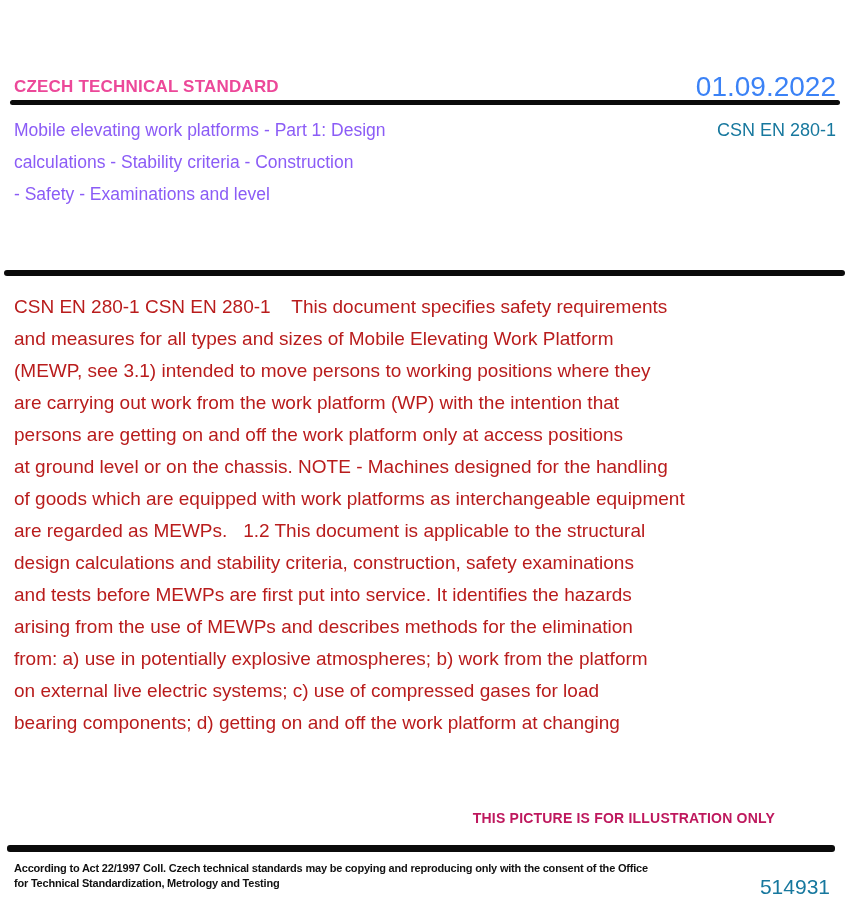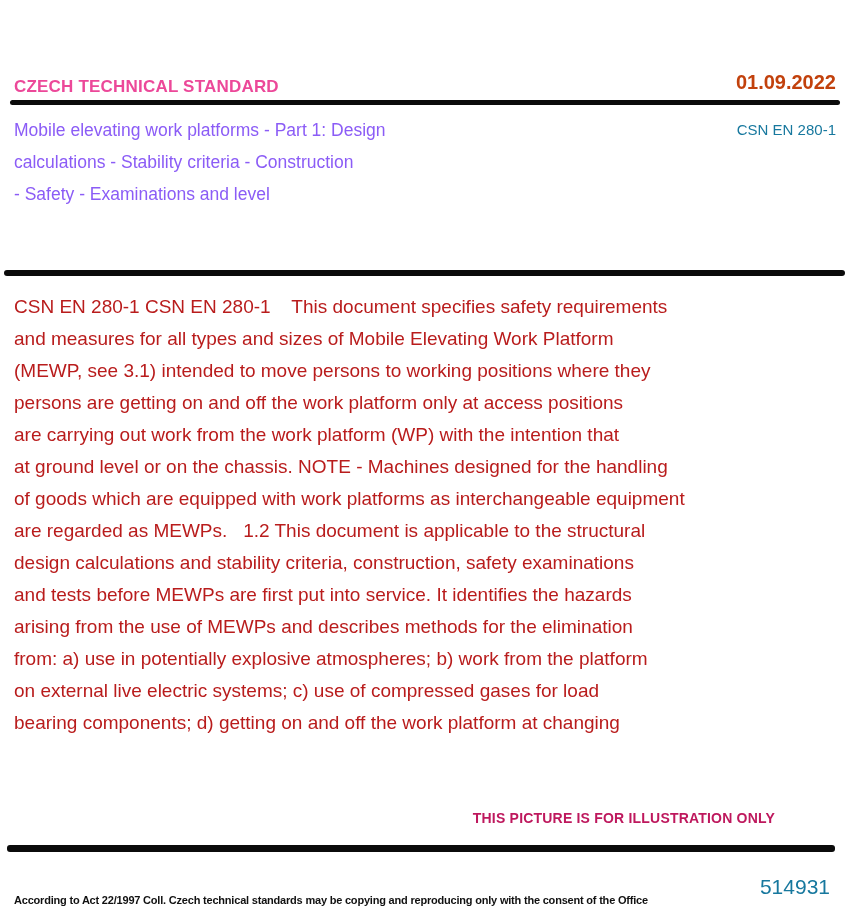--- a/index.html
+++ b/index.html
@@ -24,24 +24,23 @@
     font-size: 17px;
     font-weight: 700;
     color: #ec4899;
     letter-spacing: 0.2px;
     white-space: pre;
   }
   .header-date {
     position: absolute;
     right: 29px;
     top: 71px;
-    font-size: 20px;
-    color: #c2410c;
+    font-size: 28px;
+    color: #3b82f6;
     white-space: pre;
-    font-weight: bold;
   }
   .rule {
     position: absolute;
     background: #0b0b0b;
     border-radius: 3px;
   }
   .rule-header {
     left: 10px;
     top: 100px;
     width: 830px;
@@ -58,21 +57,21 @@
     line-height: 32px;
     color: #8b5cf6;
   }
   .title-left div { white-space: pre; }
   .title-right {
     position: absolute;
     right: 29px;
     top: 114px;
     width: 260px;
     text-align: right;
-    font-size: 15px;
+    font-size: 18px;
     line-height: 32px;
     color: #17789E;
   }
 
   .rule-content {
     left: 4px;
     top: 270px;
     width: 841px;
     height: 6px;
   }
@@ -113,21 +112,21 @@
     position: absolute;
     left: 14px;
     top: 861px;
     width: 600px;
     font-size: 11px;
     font-weight: 700;
     color: #111111;
     letter-spacing: -0.2px;
     line-height: 15px;
   }
-  .footer-notice div { white-space: pre; margin-top: 32px; }
+  .footer-notice div { white-space: pre; }
   .footer-number {
     position: absolute;
     right: 35px;
     top: 857px;
     font-size: 21px;
     color: #17789E;
     white-space: pre;
     margin-top: 18px;
   }
 </style>
@@ -148,22 +147,22 @@
   <div class="title-right">
     <div>CSN EN 280-1</div>
   </div>
 
   <div class="rule rule-content"></div>
 
   <div class="body-text">
       <div>CSN EN 280-1 CSN EN 280-1    This document specifies safety requirements</div>
       <div>and measures for all types and sizes of Mobile Elevating Work Platform</div>
       <div>(MEWP, see 3.1) intended to move persons to working positions where they</div>
+      <div>are carrying out work from the work platform (WP) with the intention that</div>
       <div>persons are getting on and off the work platform only at access positions</div>
-      <div>are carrying out work from the work platform (WP) with the intention that</div>
       <div>at ground level or on the chassis. NOTE - Machines designed for the handling</div>
       <div>of goods which are equipped with work platforms as interchangeable equipment</div>
       <div>are regarded as MEWPs.   1.2 This document is applicable to the structural</div>
       <div>design calculations and stability criteria, construction, safety examinations</div>
       <div>and tests before MEWPs are first put into service. It identifies the hazards</div>
       <div>arising from the use of MEWPs and describes methods for the elimination</div>
       <div>from: a) use in potentially explosive atmospheres; b) work from the platform</div>
       <div>on external live electric systems; c) use of compressed gases for load</div>
       <div>bearing components; d) getting on and off the work platform at changing</div>
     </div>

